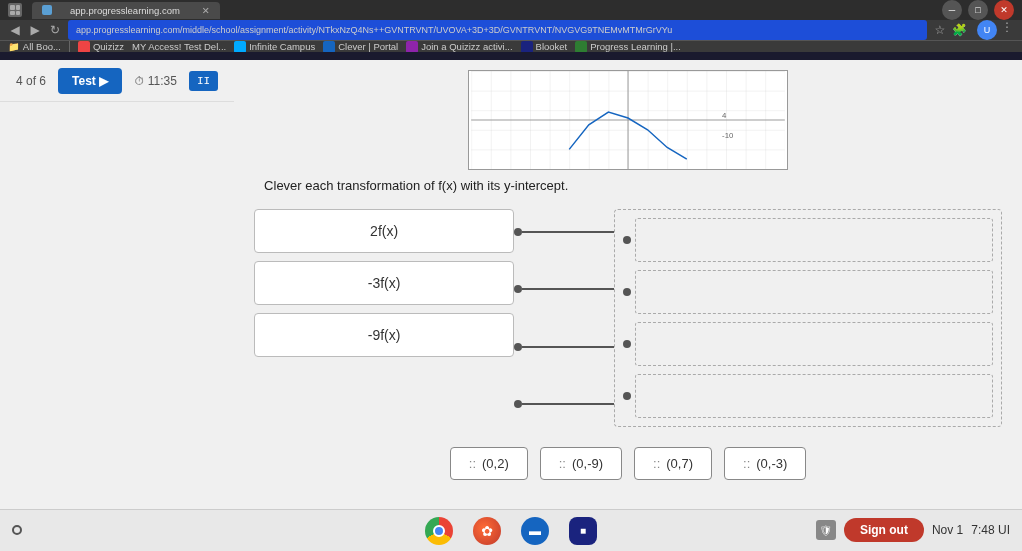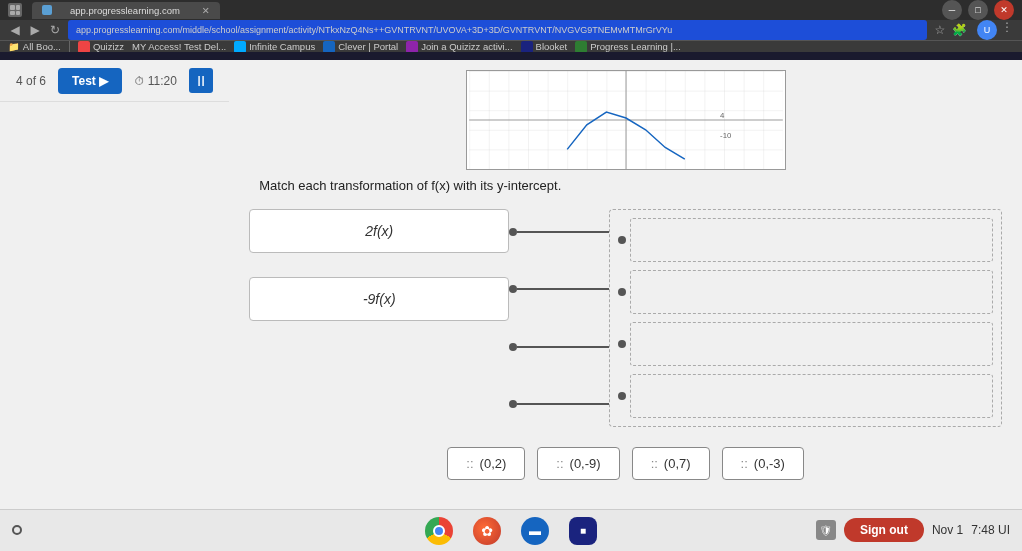--- a/index.html
+++ b/index.html
@@ -134,22 +134,23 @@
       display: flex;
       align-items: center;
       gap: 4px;
     }
     .pause-btn {
       background: #1565c0;
       color: white;
       border: none;
       border-radius: 3px;
       padding: 4px 8px;
-      font-size: 15px;
+      font-size: 11px;
       cursor: pointer;
+      font-family: Liberation Mono, monospace;
     }
 
     
     .content-area {
       flex: 1;
       display: flex;
       flex-direction: column;
       align-items: center;
       padding: 10px 20px;
       overflow: hidden;
@@ -180,24 +181,23 @@
       font-size: 13px;
       color: #222;
       margin-bottom: 16px;
       align-self: flex-start;
       margin-left: 10px;
     }
 
     .left-items {
       display: flex;
       flex-direction: column;
-      gap: 24px;
+      gap: 8px;
       width: 260px;
       flex-shrink: 0;
-      font-style: italic;
     }
 
     .left-item {
       background: white;
       border: 1px solid #bbb;
       border-radius: 4px;
       padding: 10px 16px;
       text-align: center;
       font-size: 14px;
       color: #333;
@@ -454,21 +454,21 @@
   </div>
 </div>
 
 <div class="app-area">
 
   <div class="top-toolbar">
     <span class="question-counter">4 of 6</span>
     <button class="next-btn">Test ▶</button>
     <div class="timer">
       <span>⏱</span>
-      <span>11:20</span>
+      <span>11:35</span>
     </div>
     <button class="pause-btn">II</button>
   </div>
 
   <div class="content-area">
 
     <div class="graph-area">
       <div class="graph-grid">
         <svg viewBox="0 0 320 100" xmlns="http://www.w3.org/2000/svg">
 
@@ -484,28 +484,31 @@
 
           <text x="256" y="48" font-size="8" fill="#666">4</text>
           <text x="256" y="68" font-size="8" fill="#666">-10</text>
 
           <polyline points="100,80 120,55 140,42 160,48 180,60 200,78 220,90" fill="none" stroke="#1565c0" stroke-width="1.5"></polyline>
         </svg>
       </div>
     </div>
 
     <div class="question-text">
-      <span>Match each transformation of f(x) with its y-intercept.</span>
+      <span>Clever each transformation of f(x) with its y-intercept.</span>
     </div>
 
     <div class="matching-wrapper">
 
       <div class="left-items">
         <div class="left-item">
           <span>2f(x)</span>
+        </div>
+        <div class="left-item">
+          <span>-3f(x)</span>
         </div>
         <div class="left-item">
           <span>-9f(x)</span>
         </div>
       </div>
 
       <div class="center-connector">
         <div style="position:relative; width:100%; height:100%; display:flex; flex-direction:column; justify-content:space-around; align-items:stretch;">
 
           <div style="display:flex; align-items:center; height:44px;">

